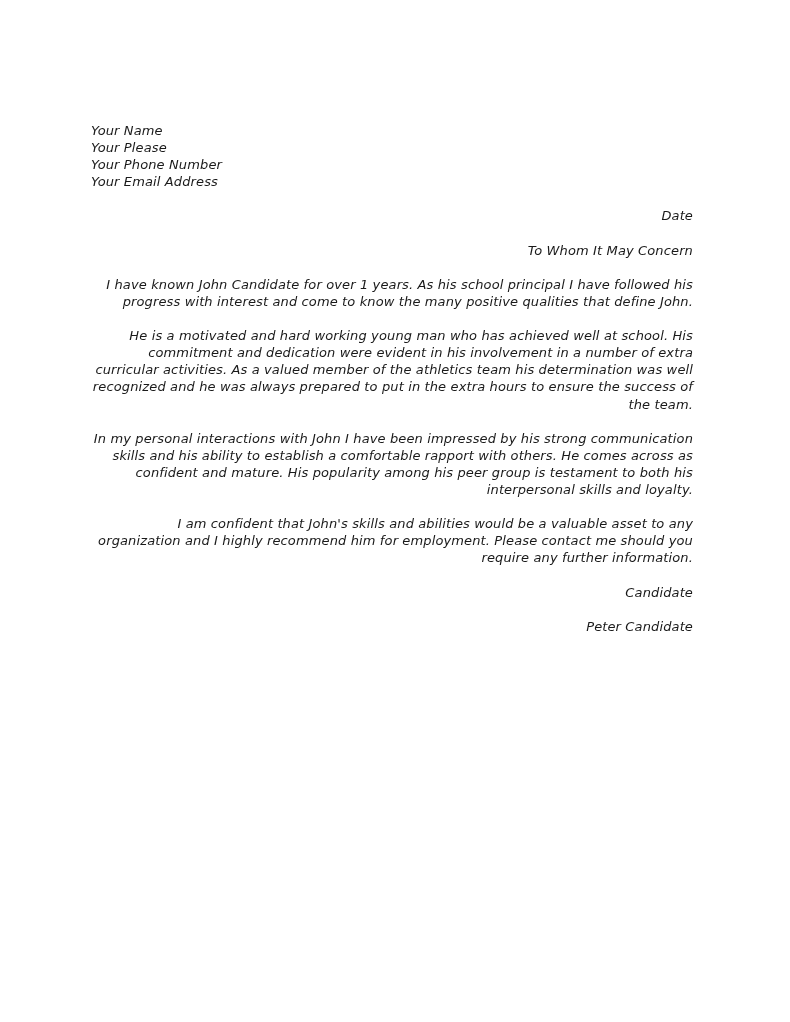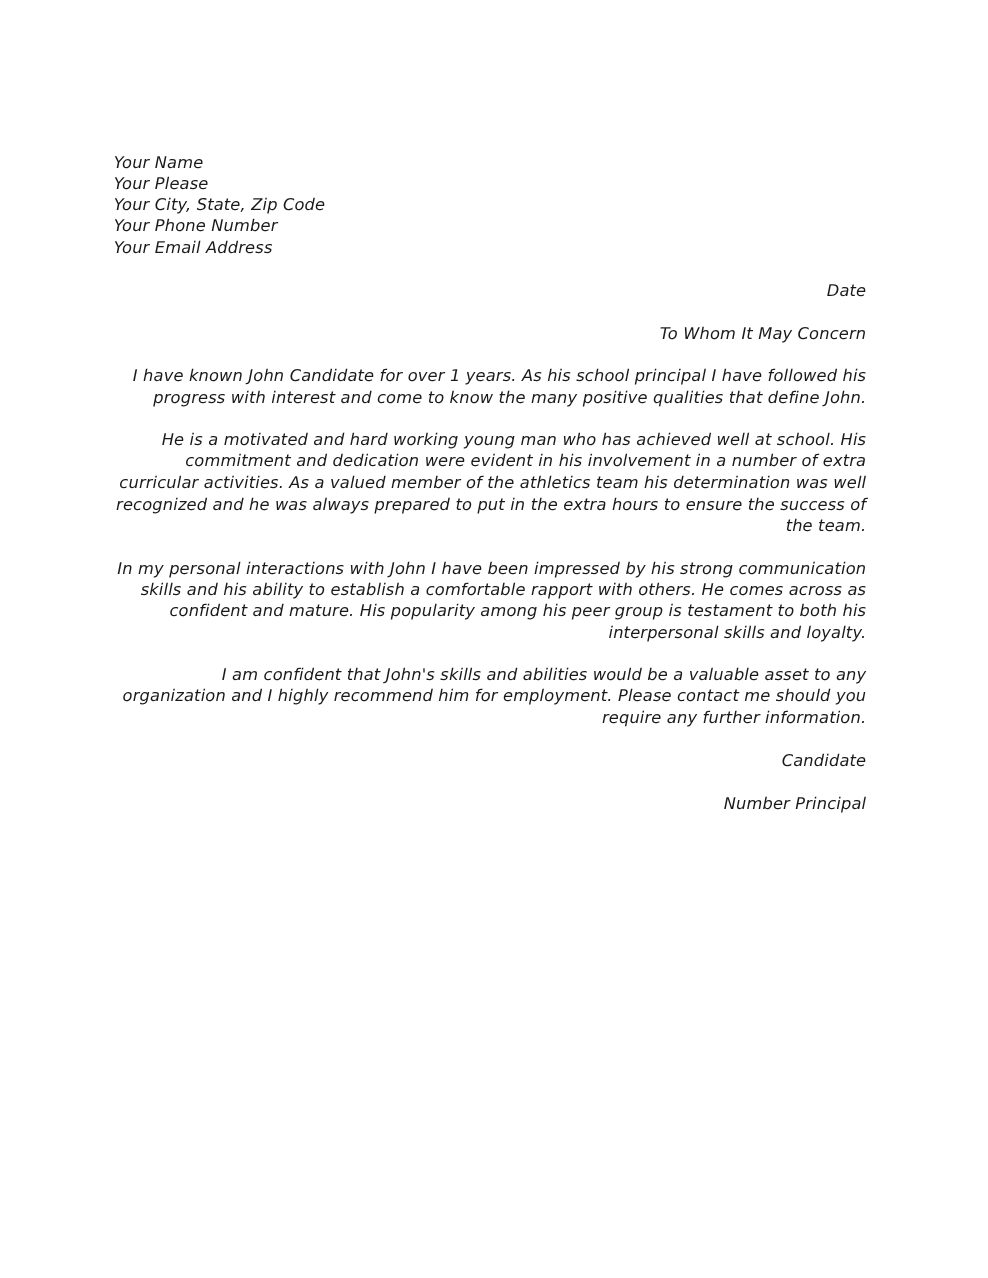--- a/index.html
+++ b/index.html
@@ -49,21 +49,20 @@
 </style>
 </head>
 <body>
 
 <div class="page">
   <div class="letter">
 
     <div class="sender-block">
       <div class="line">Your Name</div>
       <div class="line">Your Please</div>
-      <div class="line">Your City, State, Zip Code</div>
       <div class="line">Your Phone Number</div>
       <div class="line">Your Email Address</div>
     </div>
 
     <div class="gap-1"></div>
 
     <p class="block">Date</p>
 
     <div class="gap-1"></div>
 
@@ -84,16 +83,16 @@
     <div class="gap-1"></div>
 
     <p class="block">I am confident that John's skills and abilities would be a valuable asset to any organization and I highly recommend him for employment. Please contact me should you require any further information.</p>
 
     <div class="gap-2"></div>
 
     <p class="block">Candidate</p>
 
     <div class="gap-1"></div>
 
-    <p class="block">Number Principal</p>
+    <p class="block">Peter Candidate</p>
 
   </div>
 </div>
 
 </body></html>

